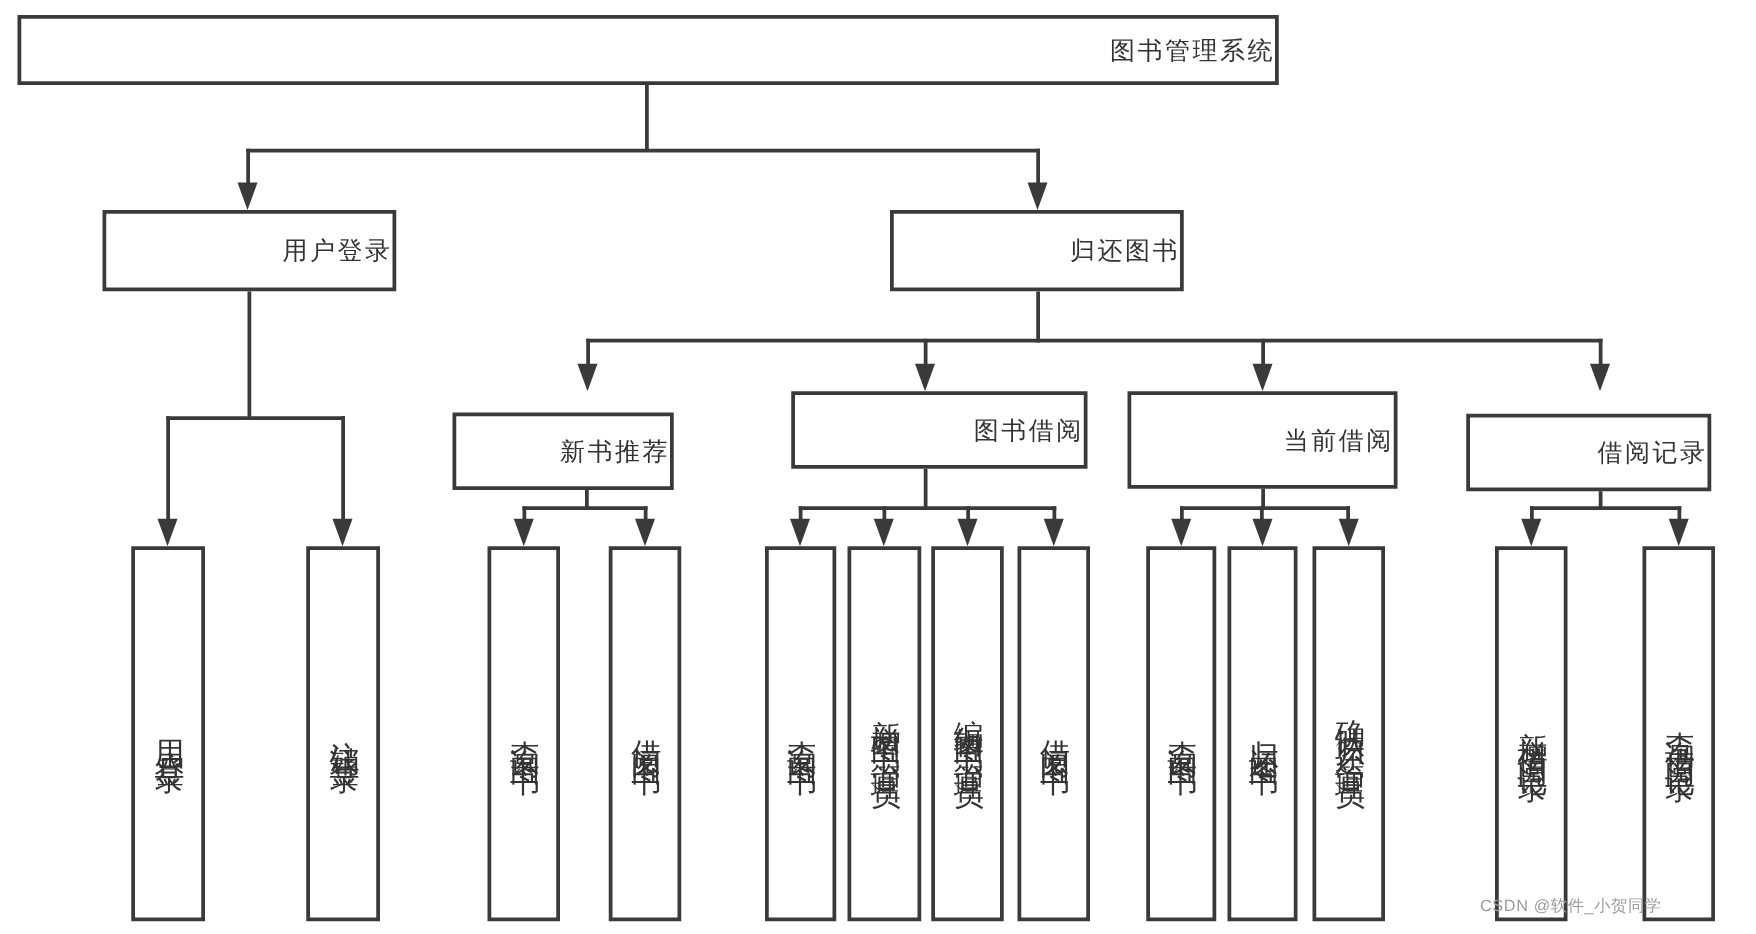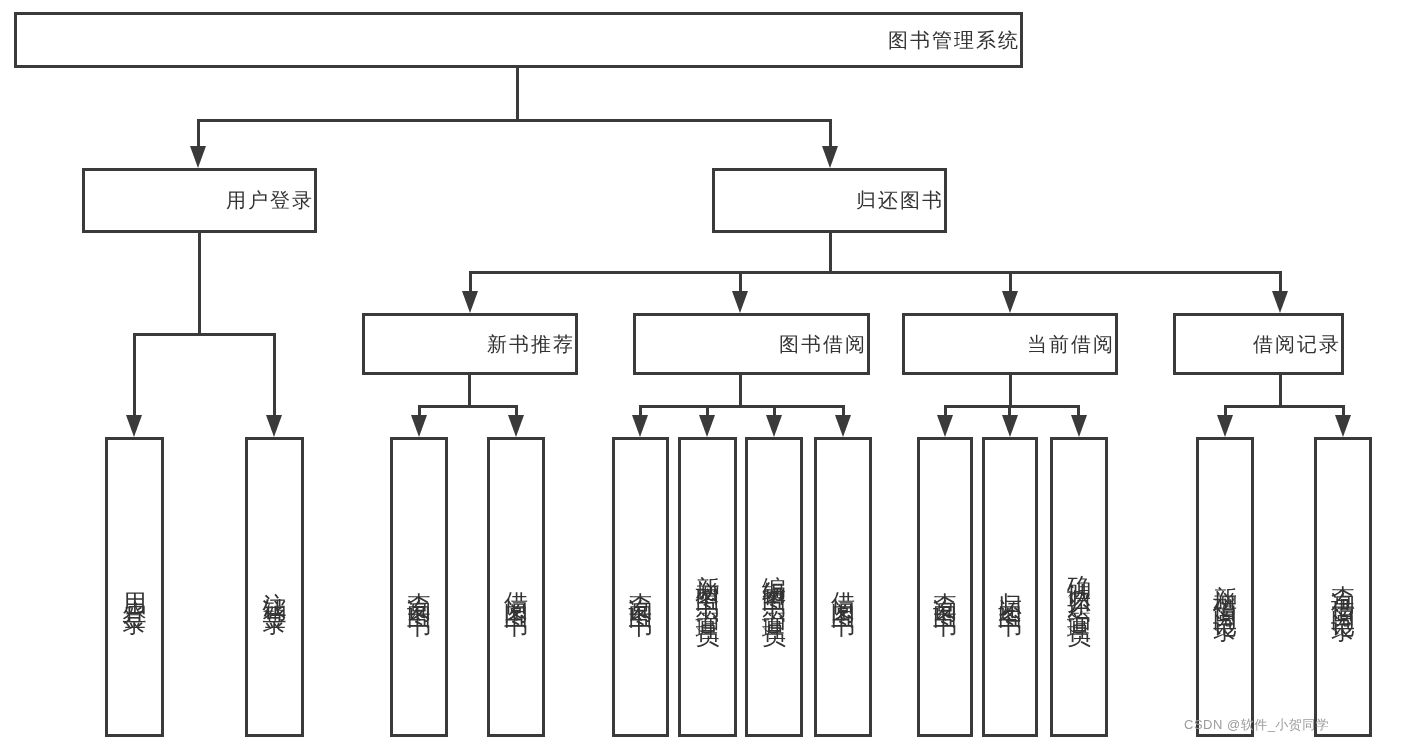--- a/index.html
+++ b/index.html
@@ -70,30 +70,30 @@
   <div class="hl" style="left:469px;top:271px;width:813px;"></div>
   <div class="vl" style="left:469px;top:271px;height:22px;"></div>
   <div class="ah" style="left:462px;top:291px;"></div>
   <div class="vl" style="left:739px;top:271px;height:22px;"></div>
   <div class="ah" style="left:732px;top:291px;"></div>
   <div class="vl" style="left:1009px;top:271px;height:22px;"></div>
   <div class="ah" style="left:1002px;top:291px;"></div>
   <div class="vl" style="left:1279px;top:271px;height:22px;"></div>
   <div class="ah" style="left:1272px;top:291px;"></div>
 
-  <div class="box" style="left:362px;top:313px;width:216px;height:62px;font-family:Liberation Mono, monospace;">
+  <div class="box" style="left:362px;top:330px;width:177px;height:62px;font-family:Liberation Mono, monospace;">
     <span>新书推荐</span>
   </div>
   <div class="box" style="left:633px;top:313px;width:237px;height:62px;">
     <span>图书借阅</span>
   </div>
-  <div class="box" style="left:902px;top:313px;width:216px;height:62px;">
+  <div class="box" style="left:902px;top:313px;width:216px;height:78px;">
     <span>当前借阅</span>
   </div>
-  <div class="box" style="left:1173px;top:313px;width:171px;height:62px;">
+  <div class="box" style="left:1173px;top:331px;width:196px;height:62px;">
     <span>借阅记录</span>
   </div>
 
   <div class="vl" style="left:468px;top:375px;height:33px;"></div>
   <div class="hl" style="left:418px;top:405px;width:100px;"></div>
   <div class="vl" style="left:418px;top:405px;height:12px;"></div>
   <div class="ah" style="left:411px;top:415px;"></div>
   <div class="vl" style="left:515px;top:405px;height:12px;"></div>
   <div class="ah" style="left:508px;top:415px;"></div>
 

